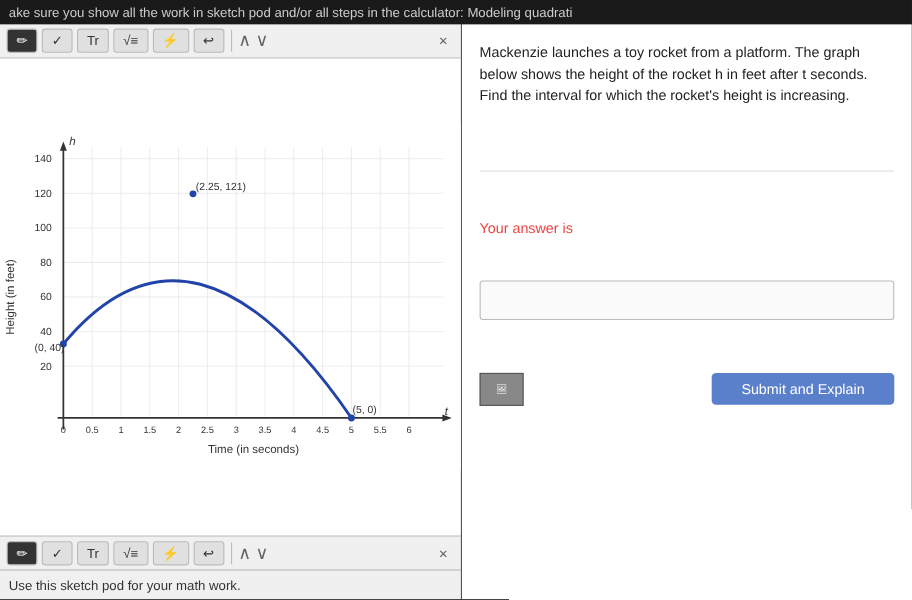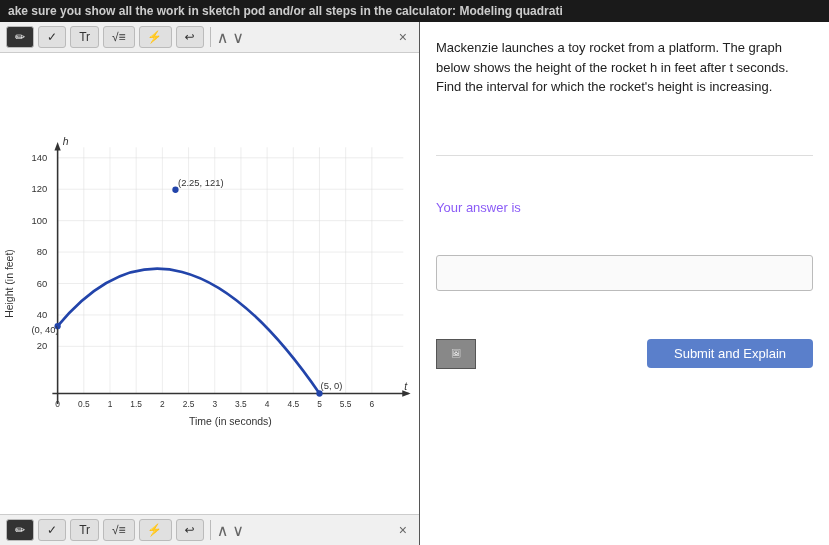--- a/index.html
+++ b/index.html
@@ -14,21 +14,20 @@
     }
 
     .top-bar {
       background: #1a1a1a;
       color: #ccc;
       font-size: 12px;
       padding: 4px 8px;
       white-space: nowrap;
       overflow: hidden;
       text-overflow: ellipsis;
-      font-weight: bold;
     }
 
     .main-content {
       display: flex;
       flex: 1;
       overflow: hidden;
     }
 
     .left-panel {
       width: 420px;
@@ -119,21 +118,21 @@
 
     .problem-text {
       font-size: 13px;
       color: #222;
       line-height: 1.5;
       margin-bottom: 14px;
     }
 
     .your-answer-label {
       font-size: 13px;
-      color: #8b5cf6;
+      color: #ef4444;
       margin-bottom: 8px;
     }
 
     .answer-input-row {
       display: flex;
       align-items: center;
       margin-bottom: 12px;
     }
 
     .answer-input {
@@ -303,20 +302,23 @@
       </button>
       <button class="toolbar-btn">
         <span>↩</span>
       </button>
       <span class="toolbar-separator"></span>
       <span style="cursor:pointer;color:#666;">∧</span>
       <span style="cursor:pointer;color:#666;">∨</span>
       <span class="toolbar-x">×</span>
     </div>
 
+    <div class="sketch-label">
+      <span>Use this sketch pod for your math work.</span>
+    </div>
 
   </div>
 
   <div class="right-panel">
 
     <p class="problem-text">Mackenzie launches a toy rocket from a platform. The graph below shows the height of the rocket h in feet after t seconds. Find the interval for which the rocket's height is increasing.</p>
 
     <div class="divider-line"></div>
 
     <p class="your-answer-label">Your answer is</p>

